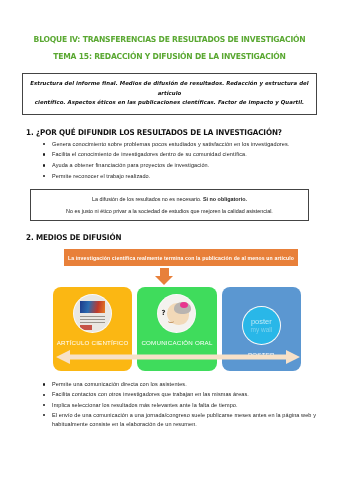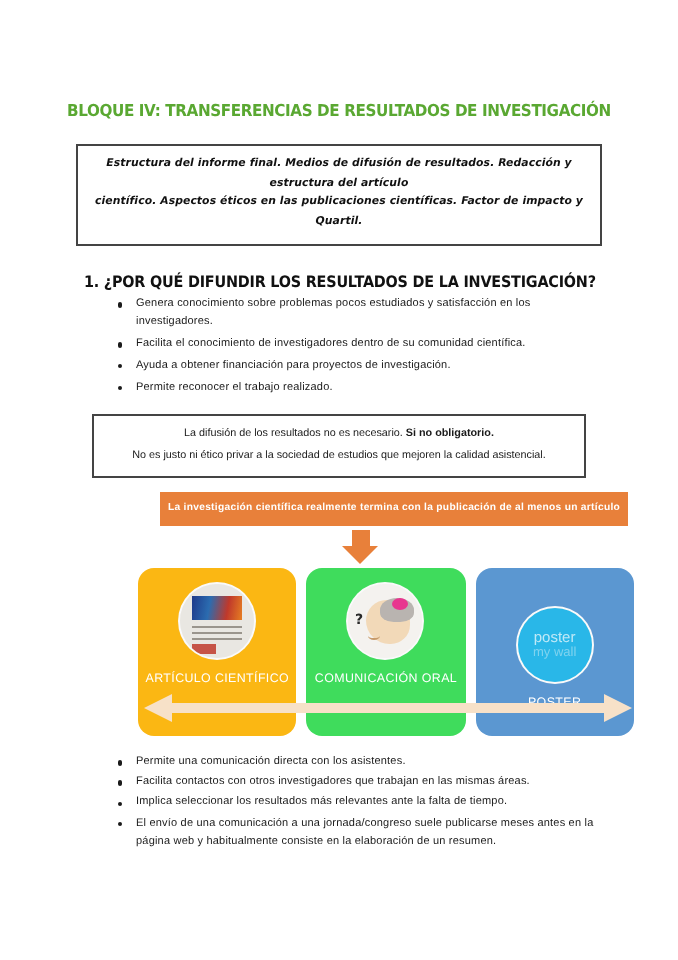--- a/index.html
+++ b/index.html
@@ -14,21 +14,21 @@
     font-family: "Liberation Sans", sans-serif;
     color: #1a1a1a;
     position: relative;
   }
   .page {
     width: 339px;
     height: 416px;
     position: relative;
     background: #fff;
     box-sizing: border-box;
-    padding: 16px;
+    padding: 0;
   }
 
   
   .title-block {
     padding-top: 34px;
     text-align: center;
   }
   .doc-title, .doc-subtitle {
     font-family: "DejaVu Sans", sans-serif;
     color: #5aa832;
@@ -268,40 +268,42 @@
   
   .bullets.tight li { margin-bottom: 1px; }
 </style>
 </head>
 <body>
 
 <div class="page">
 
   <div class="title-block">
     <div class="doc-title">BLOQUE IV: TRANSFERENCIAS DE RESULTADOS DE INVESTIGACIÓN</div>
+    <div class="doc-subtitle">TEMA 15: REDACCIÓN Y DIFUSIÓN DE LA INVESTIGACIÓN</div>
   </div>
 
   <div class="summary-box">
     <p>Estructura del informe final. Medios de difusión de resultados. Redacción y estructura del artículo</p>
     <p>científico. Aspectos éticos en las publicaciones científicas. Factor de impacto y Quartil.</p>
   </div>
 
   <div class="section-head sec1">1.  ¿POR QUÉ DIFUNDIR LOS RESULTADOS DE LA INVESTIGACIÓN?</div>
   <ul class="bullets">
     <li>Genera conocimiento sobre problemas pocos estudiados y satisfacción en los investigadores.</li>
     <li>Facilita el conocimiento de investigadores dentro de su comunidad científica.</li>
     <li>Ayuda a obtener financiación para proyectos de investigación.</li>
     <li>Permite reconocer el trabajo realizado.</li>
   </ul>
 
   <div class="note-box">
     <p><span>La difusión de los resultados no es necesario. </span><b>Si no obligatorio.</b></p>
     <p>No es justo ni ético privar a la sociedad de estudios que mejoren la calidad asistencial.</p>
   </div>
 
+  <div class="section-head sec2">2.  MEDIOS DE DIFUSIÓN</div>
 
   <div class="diagram">
 
     <div class="banner">
       <span>La investigación científica realmente termina con la publicación de al menos un artículo</span>
     </div>
 
     <div class="down-arrow">
       <div class="stem"></div>
       <div class="head"></div>

